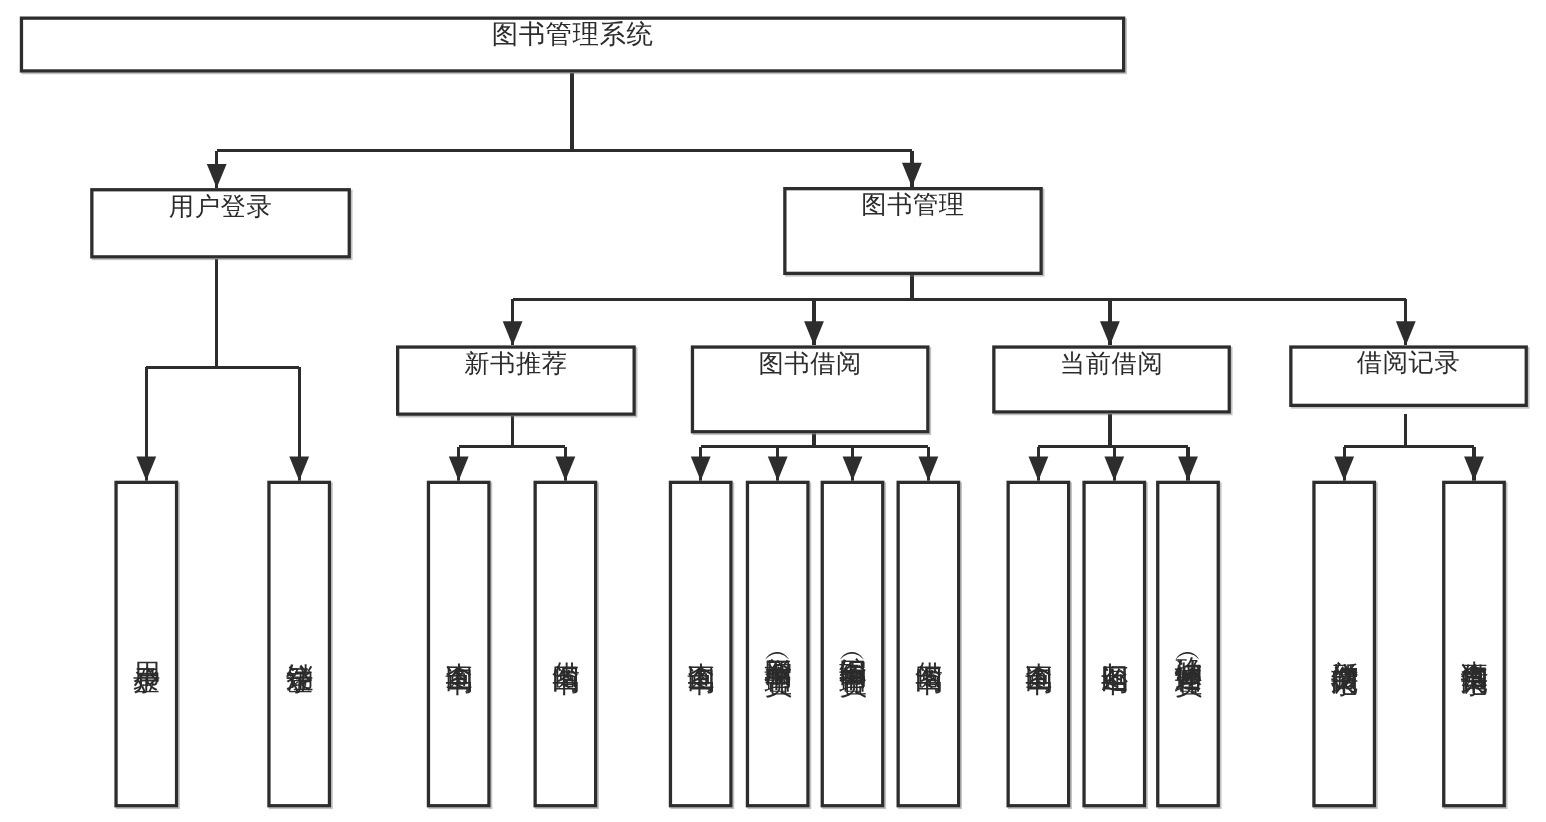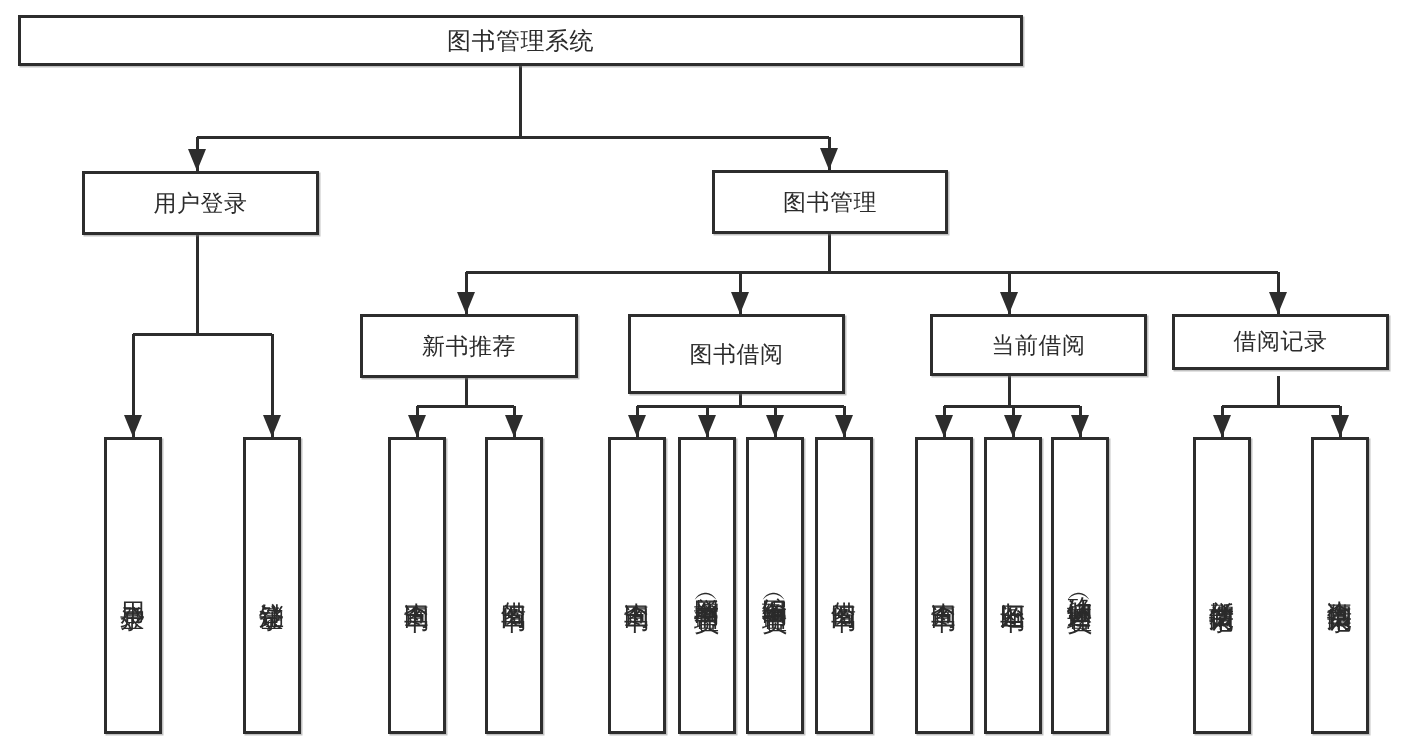--- a/index.html
+++ b/index.html
@@ -24,21 +24,21 @@
     width: 1405px;
     height: 747px;
     pointer-events: none;
   }
   .node {
     position: absolute;
     box-sizing: border-box;
     background: #ffffff;
     border: 3px solid #2d2d2d;
     display: flex;
-    align-items: center;
+    align-items: flex-start;
     justify-content: center;
     color: #2b2b2b;
     box-shadow: 1.5px 1.5px 0 rgba(120,120,120,0.45);
   }
   .node .label {
     display: block;
     text-align: center;
     line-height: 1.16;
     letter-spacing: 0.5px;
   }
@@ -128,30 +128,30 @@
       <line x1="1340" y1="406" x2="1340" y2="437" stroke="#2d2d2d" stroke-width="3" shape-rendering="crispEdges"></line>
       <polygon points="1331,415 1349,415 1340,437" fill="#2d2d2d"></polygon>
     </svg>
   <div id="node-layer">
       <div class="node horizontal root" style="left: 18px; top: 15px; width: 1005px; height: 51px;">
         <span class="label">图书管理系统</span>
       </div>
       <div class="node horizontal" style="left: 82px; top: 171px; width: 237px; height: 64px;">
         <span class="label">用户登录</span>
       </div>
-      <div class="node horizontal" style="left: 712px; top: 170px; width: 236px; height: 64px;">
+      <div class="node horizontal" style="left: 712px; top: 170px; width: 236px; height: 80px;">
         <span class="label">图书管理</span>
       </div>
       <div class="node horizontal" style="left: 360px; top: 314px; width: 218px; height: 64px;">
         <span class="label">新书推荐</span>
       </div>
       <div class="node horizontal" style="left: 628px; top: 314px; width: 217px; height: 80px;">
         <span class="label">图书借阅</span>
       </div>
-      <div class="node horizontal" style="left: 930px; top: 314px; width: 217px; height: 62px;">
+      <div class="node horizontal" style="left: 902px; top: 314px; width: 217px; height: 62px;">
         <span class="label">当前借阅</span>
       </div>
       <div class="node horizontal" style="left: 1172px; top: 314px; width: 217px; height: 56px; font-family: Liberation Serif, serif;">
         <span class="label">借阅记录</span>
       </div>
       <div class="node vertical" style="left: 104px; top: 437px; width: 58px; height: 297px;">
         <span class="label">用户登录</span>
       </div>
       <div class="node vertical" style="left: 243px; top: 437px; width: 58px; height: 297px;">
         <span class="label">注销登录</span>

